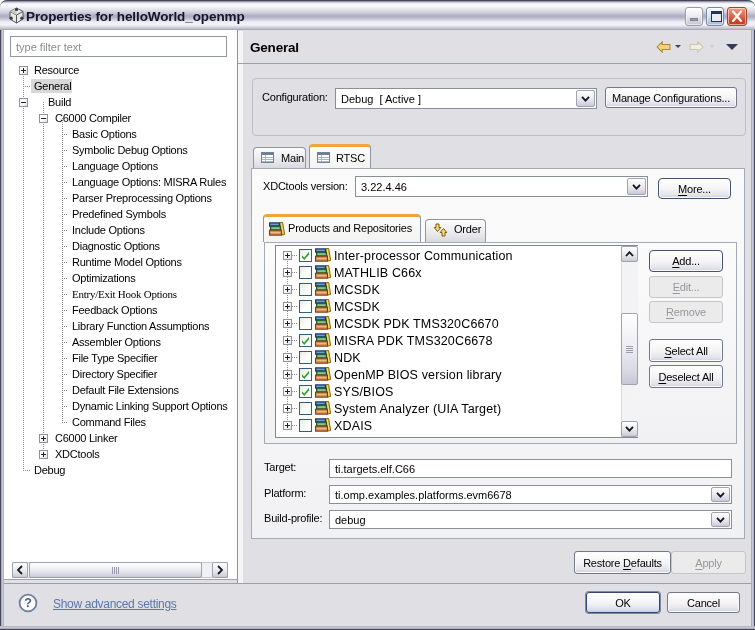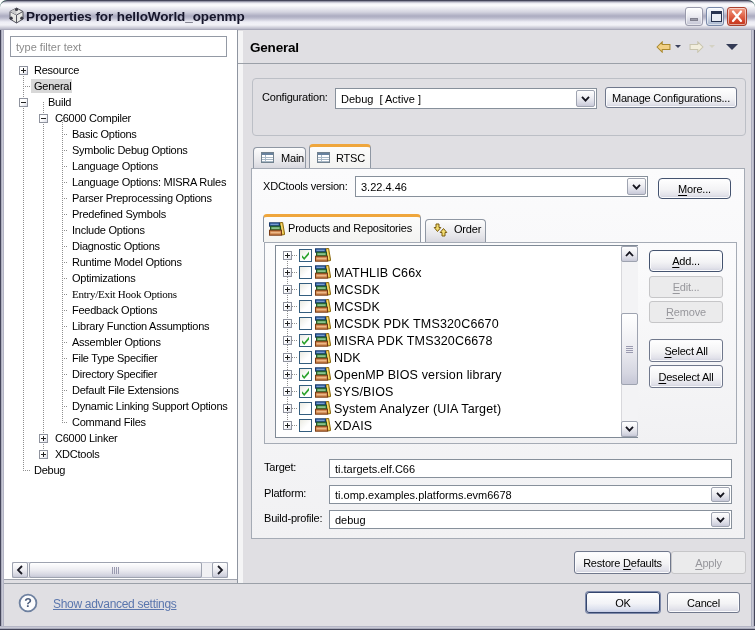--- a/index.html
+++ b/index.html
@@ -262,20 +262,21 @@
 <svg width="16" height="14" viewBox="0 0 16 14" style="position:absolute;left:315px;top:248px">
 <path d="M10.8 0.8 L13.6 0.3 L15.7 12.5 L12.9 13 Z" fill="#ecc23c" stroke="#8a6a14" stroke-width="1"></path>
 <path d="M11.8 1.8 L12.6 1.6 L14.3 11.4 L13.5 11.6 Z" fill="#f8e088"></path>
 <rect x="0.5" y="0.8" width="10" height="3.4" fill="#3060a8" stroke="#1a3a6a"></rect>
 <rect x="1.5" y="1.8" width="8" height="1" fill="#88aad8"></rect>
 <rect x="1.5" y="4.2" width="10" height="4" fill="#3c8c44" stroke="#205426"></rect>
 <rect x="2.5" y="5.4" width="8" height="1.4" fill="#a0d0a0"></rect>
 <rect x="0.5" y="8.2" width="12" height="5" fill="#cc8048" stroke="#7a3c14"></rect>
 <rect x="1.5" y="9.8" width="10" height="1.6" fill="#ecb888"></rect>
 </svg>
+<div class="lrow" style="left:334px;top:247px;">Inter-processor Communication</div>
 <div class="doth" style="left:292px;top:272px;width:6px;"></div>
 <div class="ebox plus sm" style="left:283px;top:268px;">
       <i></i>
       <b></b>
     </div>
 <div class="cb" style="left:299px;top:266px;"></div>
 <svg width="16" height="14" viewBox="0 0 16 14" style="position:absolute;left:315px;top:265px">
 <path d="M10.8 0.8 L13.6 0.3 L15.7 12.5 L12.9 13 Z" fill="#ecc23c" stroke="#8a6a14" stroke-width="1"></path>
 <path d="M11.8 1.8 L12.6 1.6 L14.3 11.4 L13.5 11.6 Z" fill="#f8e088"></path>
 <rect x="0.5" y="0.8" width="10" height="3.4" fill="#3060a8" stroke="#1a3a6a"></rect>

